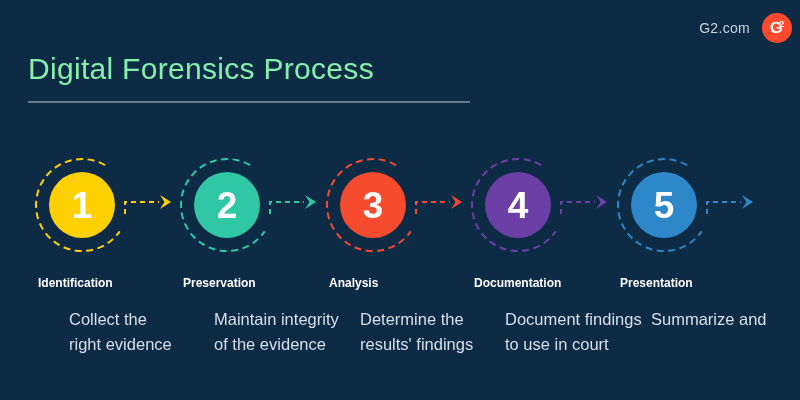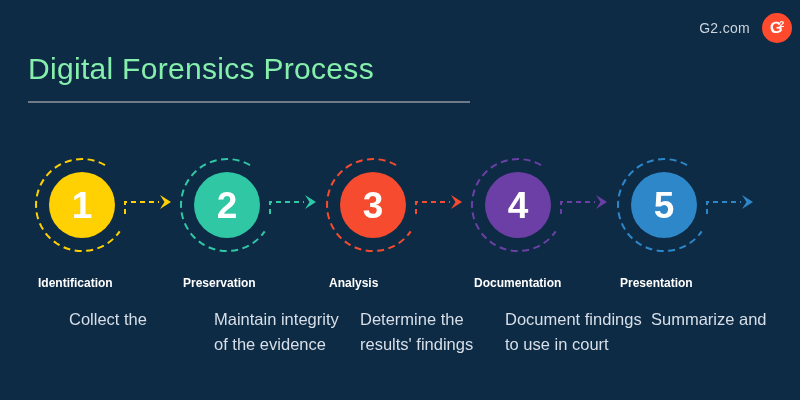--- a/index.html
+++ b/index.html
@@ -79,20 +79,21 @@
       <svg width="150" height="110" viewBox="0 0 150 110">
         <path d="M73 15.2 A46 46 0 1 0 87.7 81.4" fill="none" stroke="currentColor" stroke-width="2" stroke-dasharray="7 4.5"></path>
         <circle cx="50" cy="55" r="33" fill="currentColor"></circle>
         <text class="num" x="50" y="68" text-anchor="middle" font-size="37" fill="#ffffff">1</text>
         <path d="M93 64 L93 52 L127 52" fill="none" stroke="currentColor" stroke-width="2" stroke-dasharray="5 4"></path>
         <path d="M128 45 L139 52 L128 59 L132.5 52 Z" fill="currentColor"></path>
       </svg>
       <div class="step-heading">Identification</div>
       <div class="step-desc">
         <div>Collect the</div>
+        <div>right evidence</div>
       </div>
     </div>
 
     <div class="step" style="left: 177px; --accent: #2fc7a4;">
       <svg width="150" height="110" viewBox="0 0 150 110">
         <path d="M73 15.2 A46 46 0 1 0 87.7 81.4" fill="none" stroke="currentColor" stroke-width="2" stroke-dasharray="7 4.5"></path>
         <circle cx="50" cy="55" r="33" fill="currentColor"></circle>
         <text class="num" x="50" y="68" text-anchor="middle" font-size="37" fill="#ffffff">2</text>
         <path d="M93 64 L93 52 L127 52" fill="none" stroke="currentColor" stroke-width="2" stroke-dasharray="5 4"></path>
         <path d="M128 45 L139 52 L128 59 L132.5 52 Z" fill="currentColor"></path>

